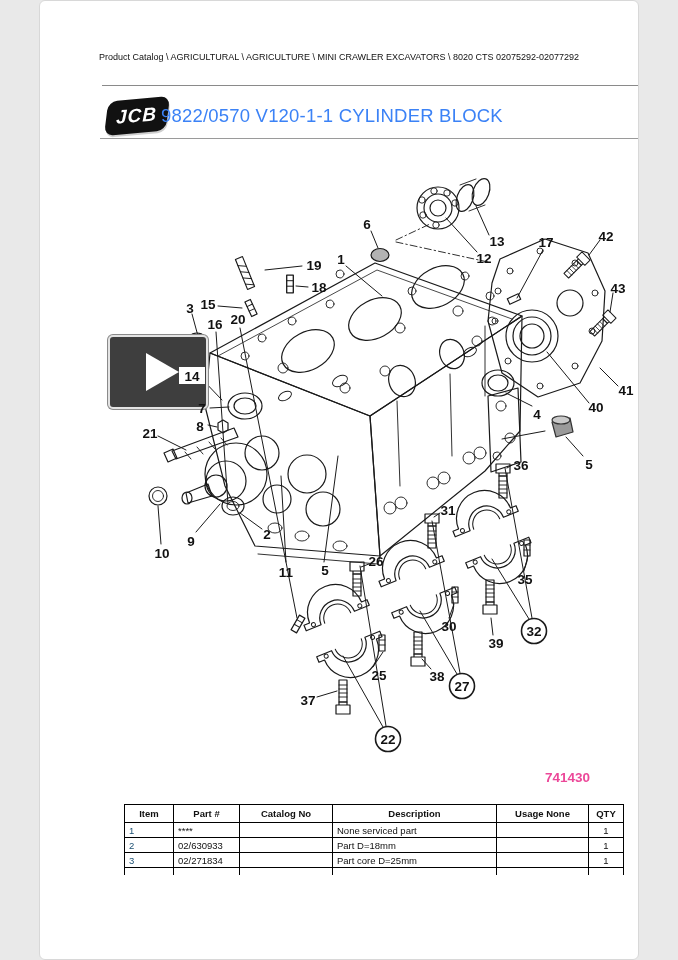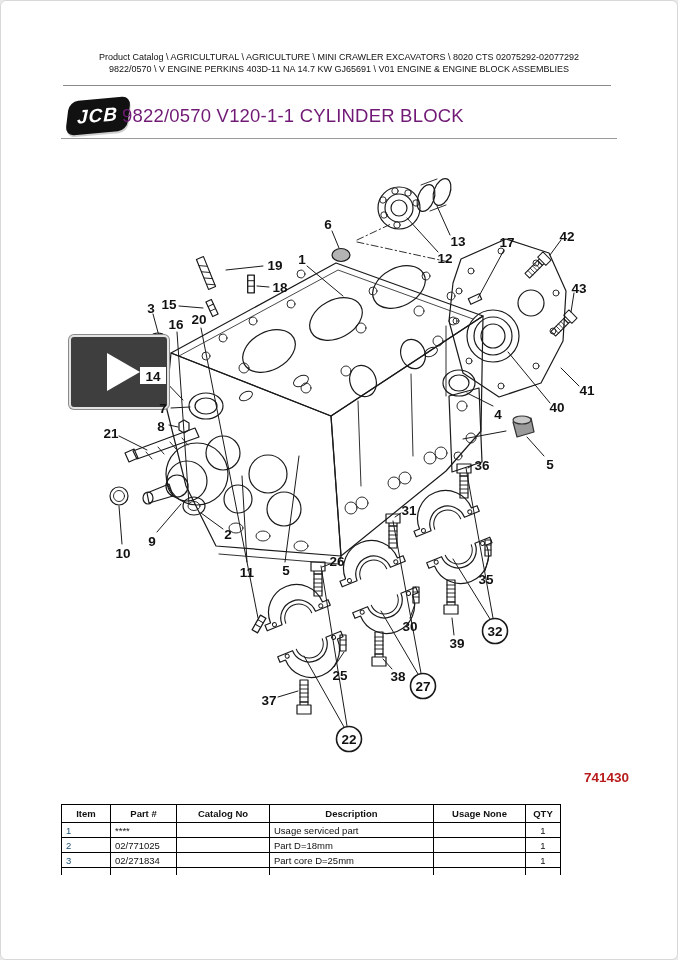--- a/index.html
+++ b/index.html
@@ -1,58 +1,57 @@
 <!DOCTYPE html>
 <html style="--item-link: #1b4f72;"><head>
 <meta charset="utf-8">
 <style>
   html,body{margin:0;padding:0;background:#e9e9e9;}
-  .page{position:relative;width:678px;height:960px;background:#ffffff;margin:0 auto;
+  .page{position:relative;width:600px;height:960px;background:#ffffff;margin:0 auto;
         font-family:"Liberation Sans", sans-serif;overflow:hidden;border:1px solid #d8d8d8;border-radius:6px;box-sizing:border-box;}
   
   .breadcrumb{position:absolute;left:40px;right:40px;top:50px;text-align:center;
               font-size:9px;line-height:12px;color:#111;}
   .rule1{position:absolute;left:62px;width:548px;top:84px;border-top:1px solid #8a8a8a;}
   
   .logo{position:absolute;left:66px;top:98px;width:62px;height:34px;background:#111;
         border-radius:9px;transform:rotate(-5deg) skewX(-12deg);
         display:flex;align-items:center;justify-content:center;box-shadow:1px 2px 0 #cfcfcf;}
   .logo span{color:#fff;font-weight:bold;font-style:italic;font-size:19px;letter-spacing:1px;
              transform:skewX(6deg);text-shadow:0 0 1px #000;}
-  .page-title{position:absolute;left:121px;top:104px;font-size:18.5px;color:#701a75;letter-spacing:.2px;}
+  .page-title{position:absolute;left:121px;top:104px;font-size:18.5px;color:#3b82f6;letter-spacing:.2px;}
   .rule2{position:absolute;left:60px;width:556px;top:137px;border-top:1px solid #9a9a9a;}
   
   .diagram-wrap{position:absolute;left:0;top:155px;width:678px;height:645px;}
   svg text.callout{font-family:"Liberation Sans",sans-serif;font-weight:bold;font-size:13.5px;fill:#111;}
   
   .play-overlay{position:absolute;left:68px;top:334px;width:96px;height:70px;background:#3e3e3e;
         border:2px solid #e3e3e3;border-radius:5px;box-shadow:0 0 0 1px #8a8a8a;cursor:pointer;z-index:3;}
   .play-tri{position:absolute;left:36px;top:16px;width:0;height:0;
         border-top:19px solid transparent;border-bottom:19px solid transparent;border-left:33px solid #fff;}
   .callout-layer{position:absolute;left:0;top:0;z-index:4;}
   
-  .fig-number{position:absolute;right:48px;top:769px;font-size:13.5px;font-weight:bold;color:#b91c1c;z-index:5;}
-  
-  .parts-table{position:absolute;left:60px;top:803px;border-collapse:collapse;
+  .fig-number{position:absolute;right:48px;top:769px;font-size:13.5px;font-weight:bold;color:#ec4899;z-index:5;}
+  
+  .parts-table{position:absolute;left:84px;top:803px;border-collapse:collapse;
         font-size:9.5px;color:#111;z-index:5;}
   .parts-table th,.parts-table td{border:1px solid #000;padding:0 4px;height:15px;box-sizing:border-box;}
   .parts-table th{font-weight:bold;text-align:center;height:18px;}
   .parts-table td.c-item{color:var(--item-link,#1b4f72);text-align:left;cursor:pointer;}
   .parts-table td.c-qty{text-align:center;}
   .parts-table tr.partial td{border-bottom:none;height:7px;}
   .w-item{width:49px}.w-part{width:66px}.w-change{width:93px}.w-desc{width:164px}.w-usage{width:92px}.w-qty{width:35px}
 </style>
 </head>
 <body>
 
 <div class="page">
 
   <div class="breadcrumb">
     <div>Product Catalog \  AGRICULTURAL \  AGRICULTURE \  MINI CRAWLER EXCAVATORS \  8020 CTS 02075292-02077292</div>
-    <div>9822/0570  \ V ENGINE PERKINS 403D-11 NA 14.7 KW GJ65691 \  V01 ENGINE &amp; ENGINE BLOCK ASSEMBLIES</div>
   </div>
   <div class="rule1"></div>
 
   <div class="logo">
     <span>JCB</span>
   </div>
   <div class="page-title">9822/0570 V120-1-1 CYLINDER BLOCK</div>
   <div class="rule2"></div>
 
   <div class="diagram-wrap">
@@ -345,27 +344,27 @@
           <th>Description</th>
           <th>Usage None</th>
           <th>QTY</th>
         </tr>
       </thead>
     <tbody id="parts-body">
         <tr>
           <td class="c-item">1</td>
           <td class="c-part">****</td>
           <td class="c-change"></td>
-          <td class="c-description">Usage serviced part</td>
+          <td class="c-description">None serviced part</td>
           <td class="c-usage"></td>
           <td class="c-qty">1</td>
         </tr>
         <tr>
           <td class="c-item">2</td>
-          <td class="c-part">02/771025</td>
+          <td class="c-part">02/630933</td>
           <td class="c-change"></td>
           <td class="c-description">Part D=18mm</td>
           <td class="c-usage"></td>
           <td class="c-qty">1</td>
         </tr>
         <tr>
           <td class="c-item">3</td>
           <td class="c-part">02/271834</td>
           <td class="c-change"></td>
           <td class="c-description">Part core D=25mm</td>

